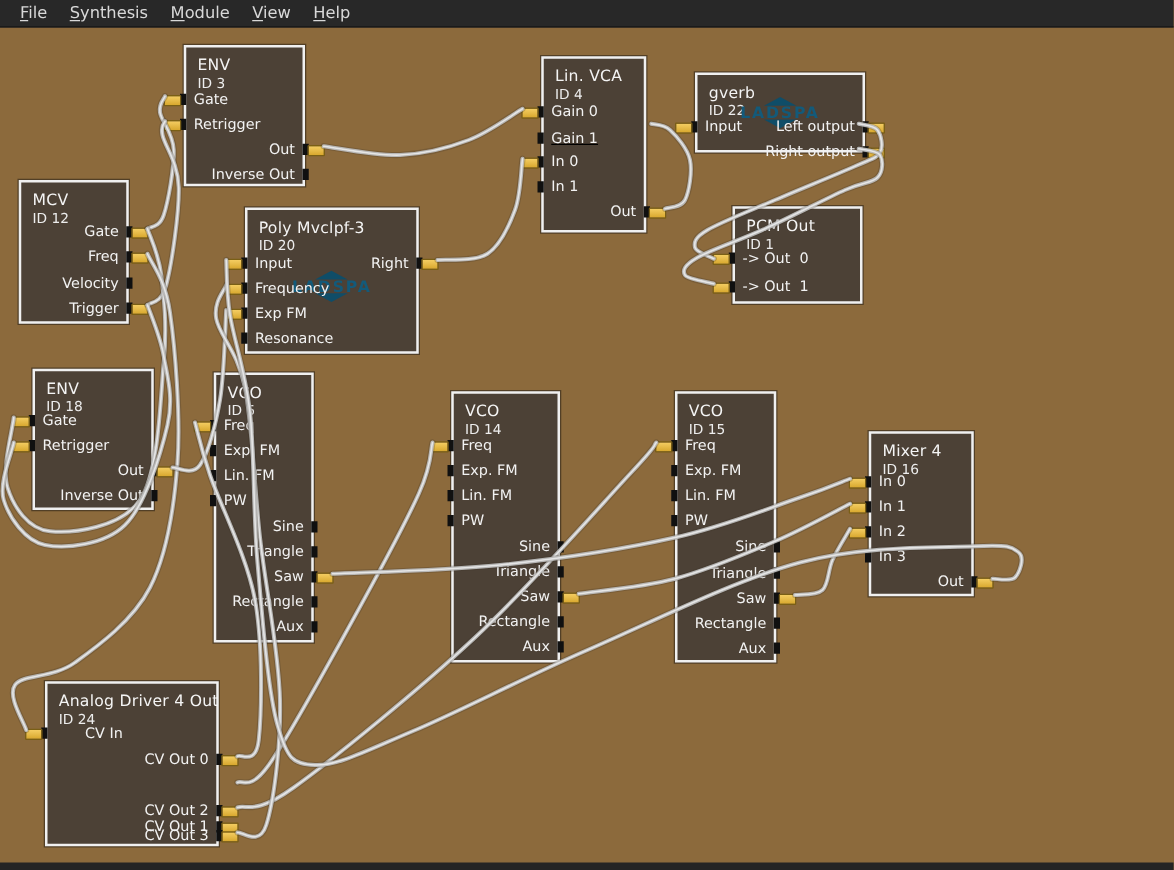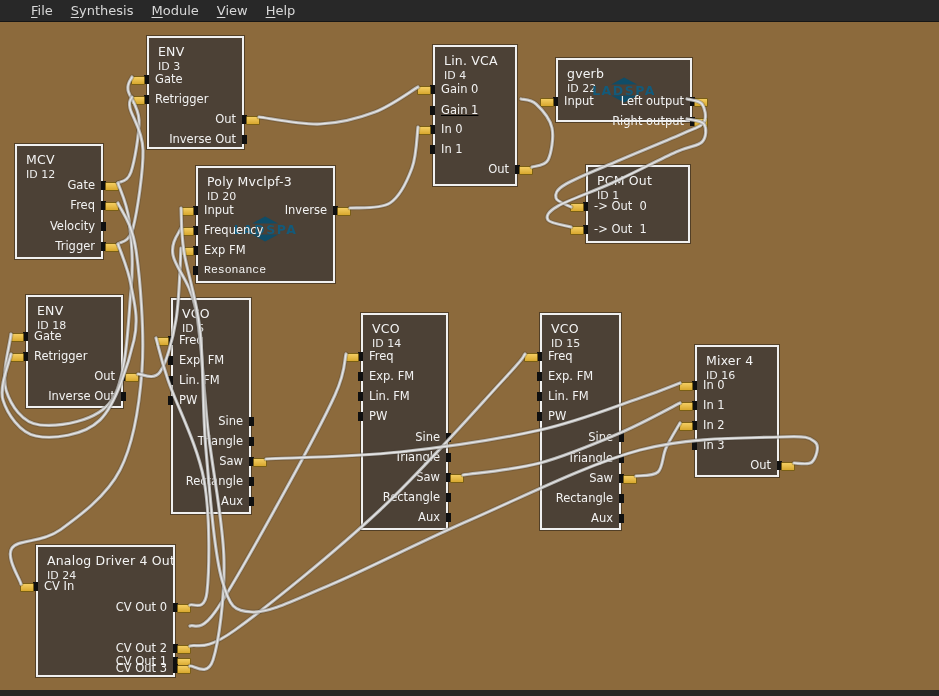--- a/index.html
+++ b/index.html
@@ -5,21 +5,21 @@
   html,body{margin:0;padding:0;}
   body{
     width:939px;height:696px;overflow:hidden;position:relative;
     background:#8c6a3c;
     font-family:"DejaVu Sans","Liberation Sans",sans-serif;
   }
   
   .menubar{
     position:absolute;top:0;left:0;width:939px;height:22px;
     background:#282828;border-bottom:1px solid #161616;
-    display:flex;align-items:center;padding-left:22px;box-sizing:border-box;z-index:40;
+    display:flex;align-items:center;padding-left:7px;box-sizing:border-box;z-index:40;
   }
   .menu-item{
     color:#d8d8d8;font-size:13px;padding:2px 9px;cursor:default;white-space:nowrap;
   }
   .menu-item u{text-underline-offset:2px;text-decoration-thickness:1px;}
   
   .canvas{position:absolute;top:23px;left:0;width:939px;height:667px;background:#8c6a3c;}
   .statusbar{position:absolute;left:0;bottom:0;width:939px;height:6px;background:#242424;z-index:41;}
   
   .module{
@@ -194,26 +194,26 @@
       <div class="port in" style="top: 54px; width: 131px;">
         <span class="port-label">Frequency</span>
         <span class="jack-black"></span>
         <span class="jack-yellow"></span>
       </div>
       <div class="port in" style="top: 74px; width: 131px;">
         <span class="port-label">Exp FM</span>
         <span class="jack-black"></span>
         <span class="jack-yellow"></span>
       </div>
-      <div class="port in" style="top: 94px; width: 131px; font-family: Liberation Mono, monospace;">
+      <div class="port in" style="top: 94px; width: 131px;">
         <span class="port-label">Resonance</span>
         <span class="jack-black"></span>
       </div>
       <div class="port out" style="top: 34px; width: 131px;">
-        <span class="port-label">Inverse</span>
+        <span class="port-label">Right</span>
         <span class="jack-black"></span>
         <span class="jack-yellow"></span>
       </div>
     </div>
     <div class="module" style="left: 26px; top: 272px; width: 97px; height: 113px;">
       <div class="m-title">ENV</div>
       <div class="m-id">ID 18</div>
       <div class="port in" style="top: 31px; width: 89px;">
         <span class="port-label">Gate</span>
         <span class="jack-black"></span>
@@ -384,21 +384,21 @@
       </div>
       <div class="port out" style="top: 110px; width: 76px;">
         <span class="port-label">Out</span>
         <span class="jack-black"></span>
         <span class="jack-yellow"></span>
       </div>
     </div>
     <div class="module" style="left: 36px; top: 522px; width: 139px; height: 132px;">
       <div class="m-title">Analog Driver 4 Out</div>
       <div class="m-id">ID 24</div>
-      <div class="port in" style="top: 31px; width: 131px;">
+      <div class="port in" style="top: 31px; width: 131px; padding-left: 24px;">
         <span class="port-label">CV In</span>
         <span class="jack-black"></span>
         <span class="jack-yellow"></span>
       </div>
       <div class="port out" style="top: 52px; width: 131px;">
         <span class="port-label">CV Out 0</span>
         <span class="jack-black"></span>
         <span class="jack-yellow"></span>
       </div>
       <div class="port out" style="top: 73px; width: 131px; margin-top: 33px;">

